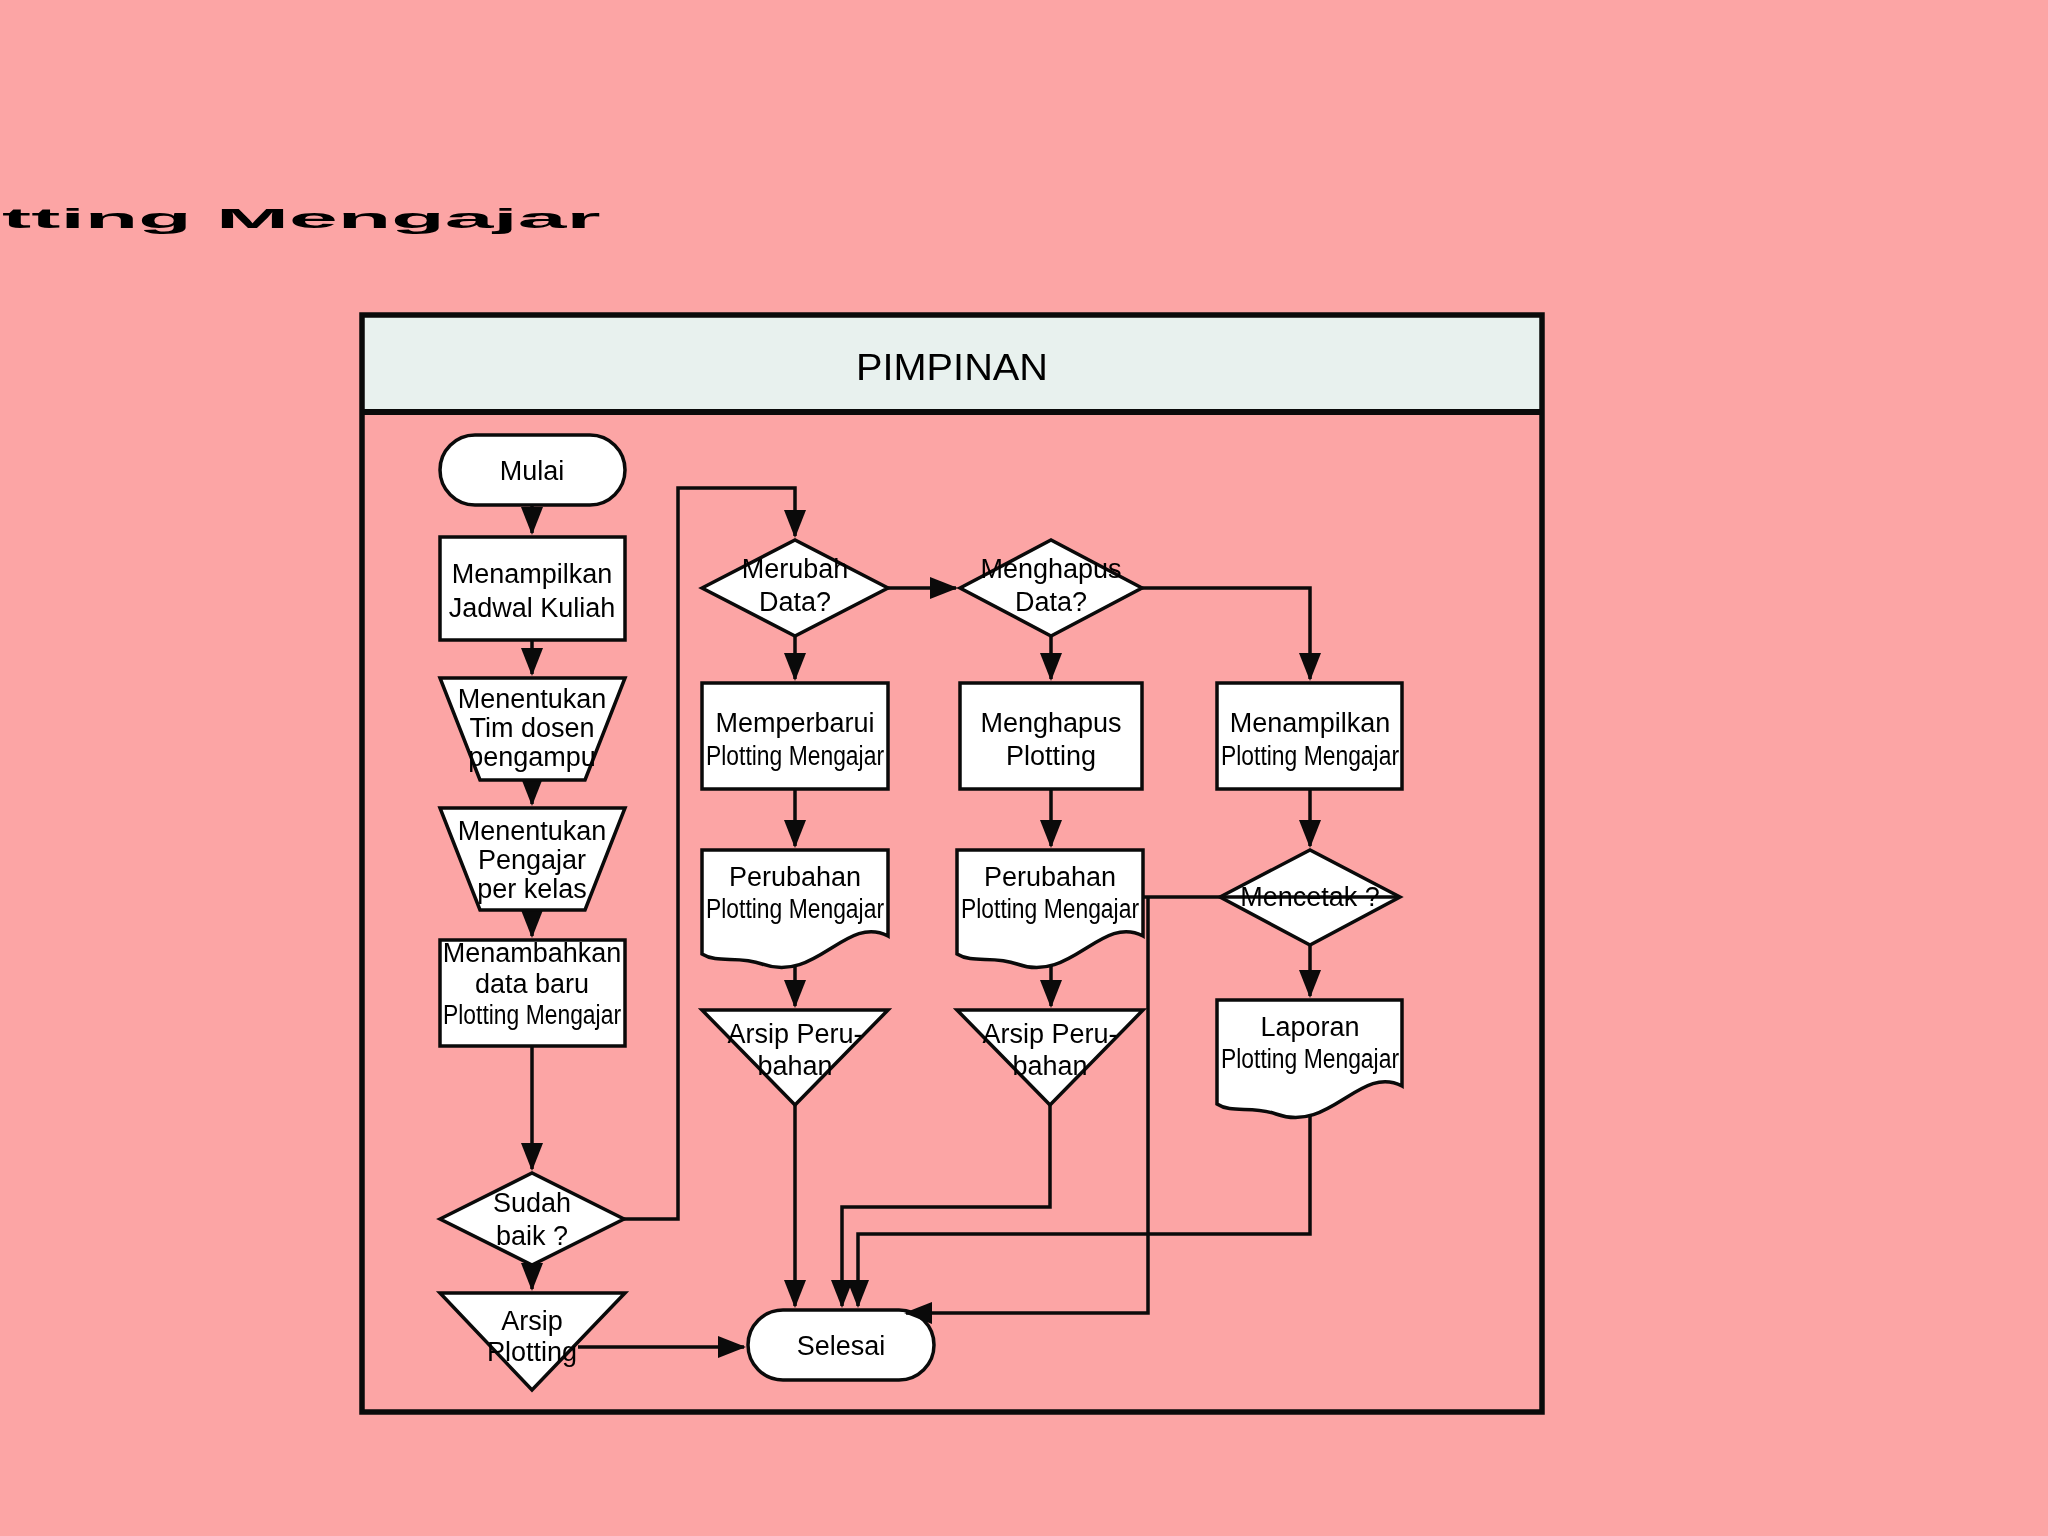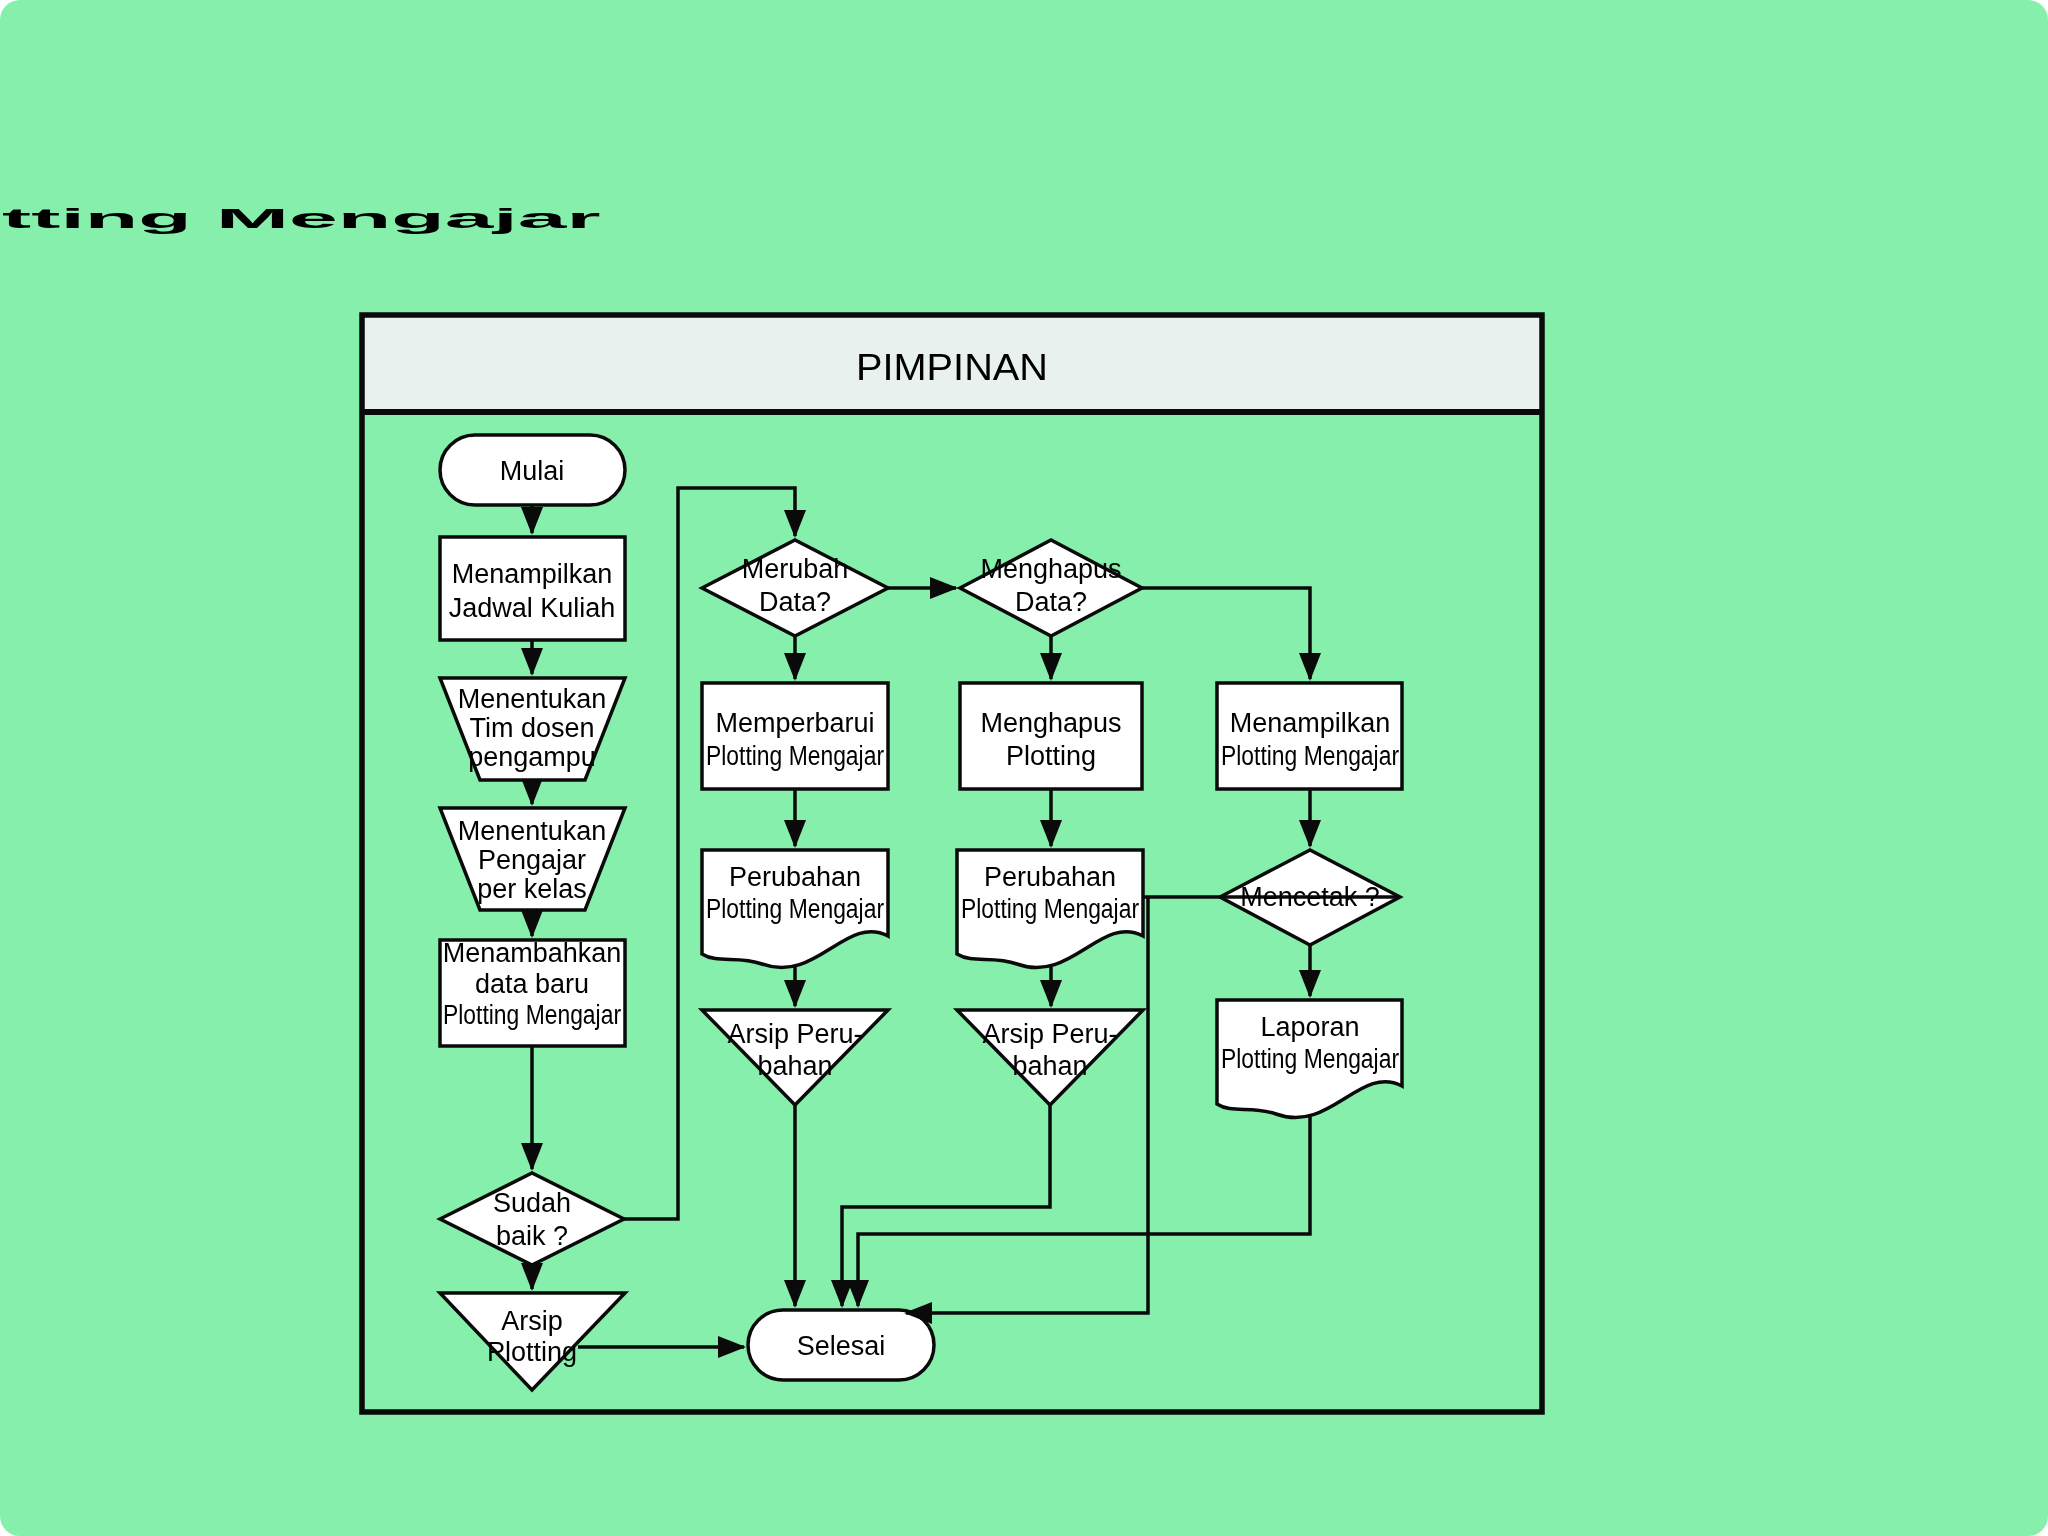--- a/index.html
+++ b/index.html
@@ -1,17 +1,17 @@
 <!DOCTYPE html>
 <html><head>
 <meta charset="utf-8">
 <style>
   html,body{margin:0;padding:0;background:#ffffff;}
-  .page{position:relative;width:2048px;height:1536px;background:#86efac;overflow:hidden;
-        font-family:"Liberation Sans",sans-serif;border-radius:20px;}
+  .page{position:relative;width:2048px;height:1536px;background:#fca5a5;overflow:hidden;
+        font-family:"Liberation Sans",sans-serif;}
   svg{position:absolute;left:0;top:0;}
   .shape{fill:#ffffff;stroke:#0a0a0a;stroke-width:3.5;}
   .edge{fill:none;stroke:#0a0a0a;stroke-width:3.5;}
   .thick{fill:none;stroke:#0a0a0a;stroke-width:6;}
   text{font-family:"Liberation Sans",sans-serif;font-size:27px;fill:#000000;text-anchor:middle;}
   .hdr{font-size:37px;}
   .ttl{font-weight:bold;}
 </style>
 </head>
 <body>

